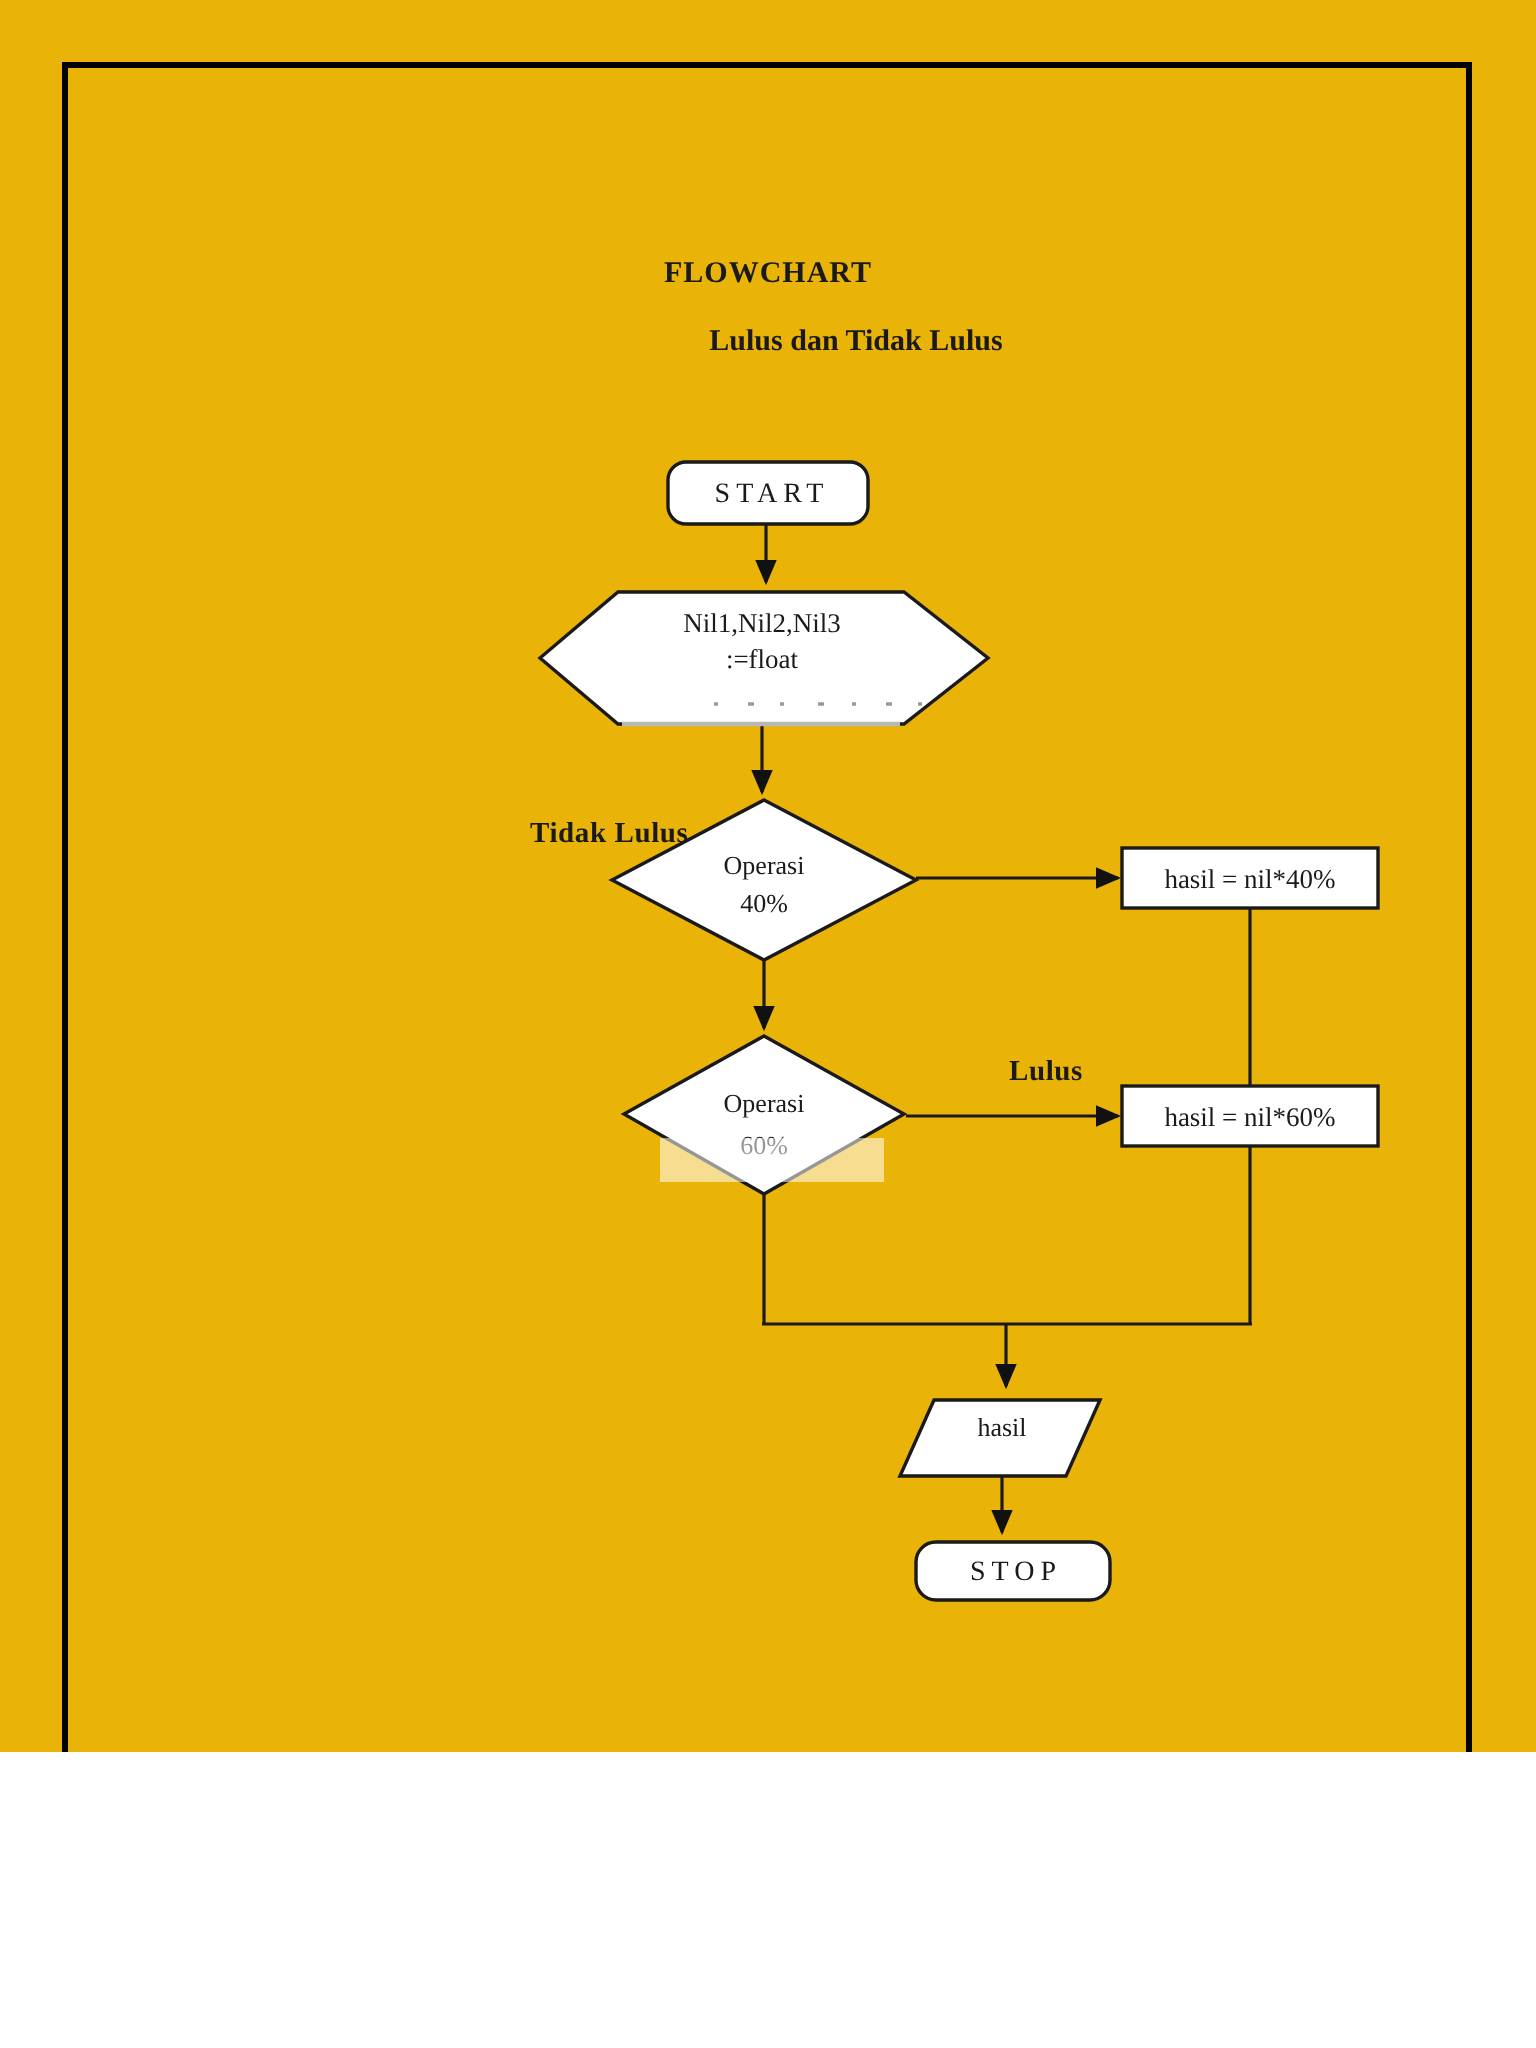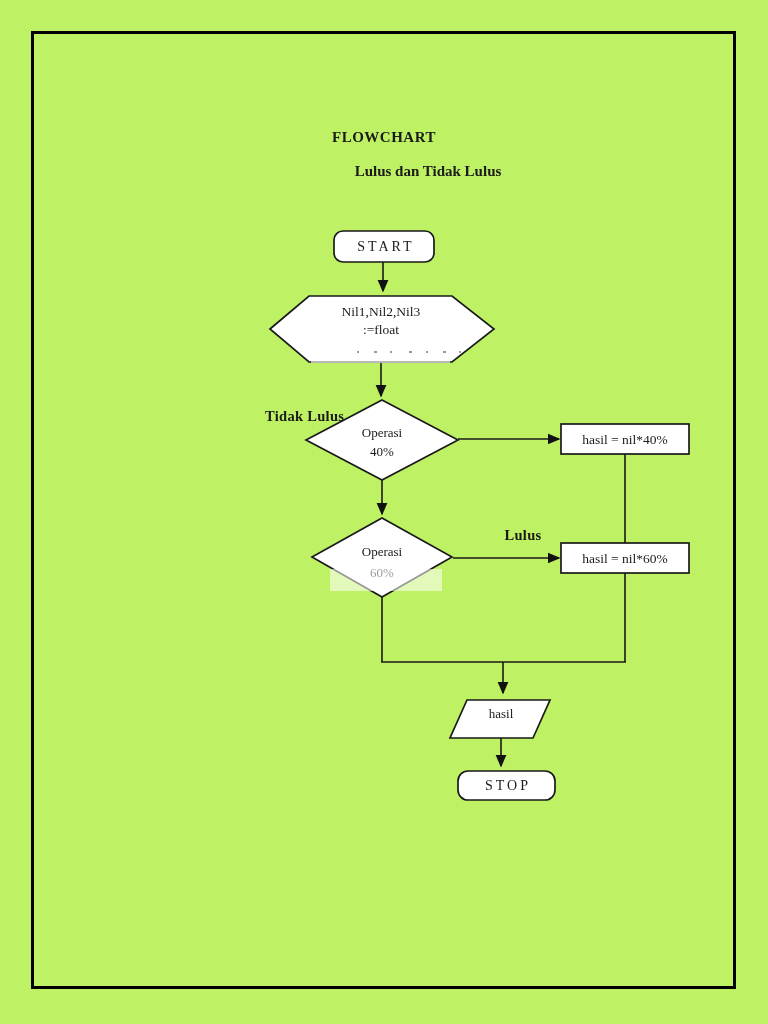--- a/index.html
+++ b/index.html
@@ -3,22 +3,22 @@
 <meta charset="utf-8">
 <style>
   html, body {
     margin: 0;
     padding: 0;
     background: #ffffff;
   }
   .page {
     position: relative;
     width: 768px;
-    height: 1024px;
-    background: #bef264;
+    height: 876px;
+    background: #eab308;
     overflow: hidden;
     font-family: "Liberation Serif", "DejaVu Serif", serif;
     color: #1a1a1a;
   }
   .page-border {
     position: absolute;
     left: 31px;
     top: 31px;
     width: 705px;
     height: 958px;

